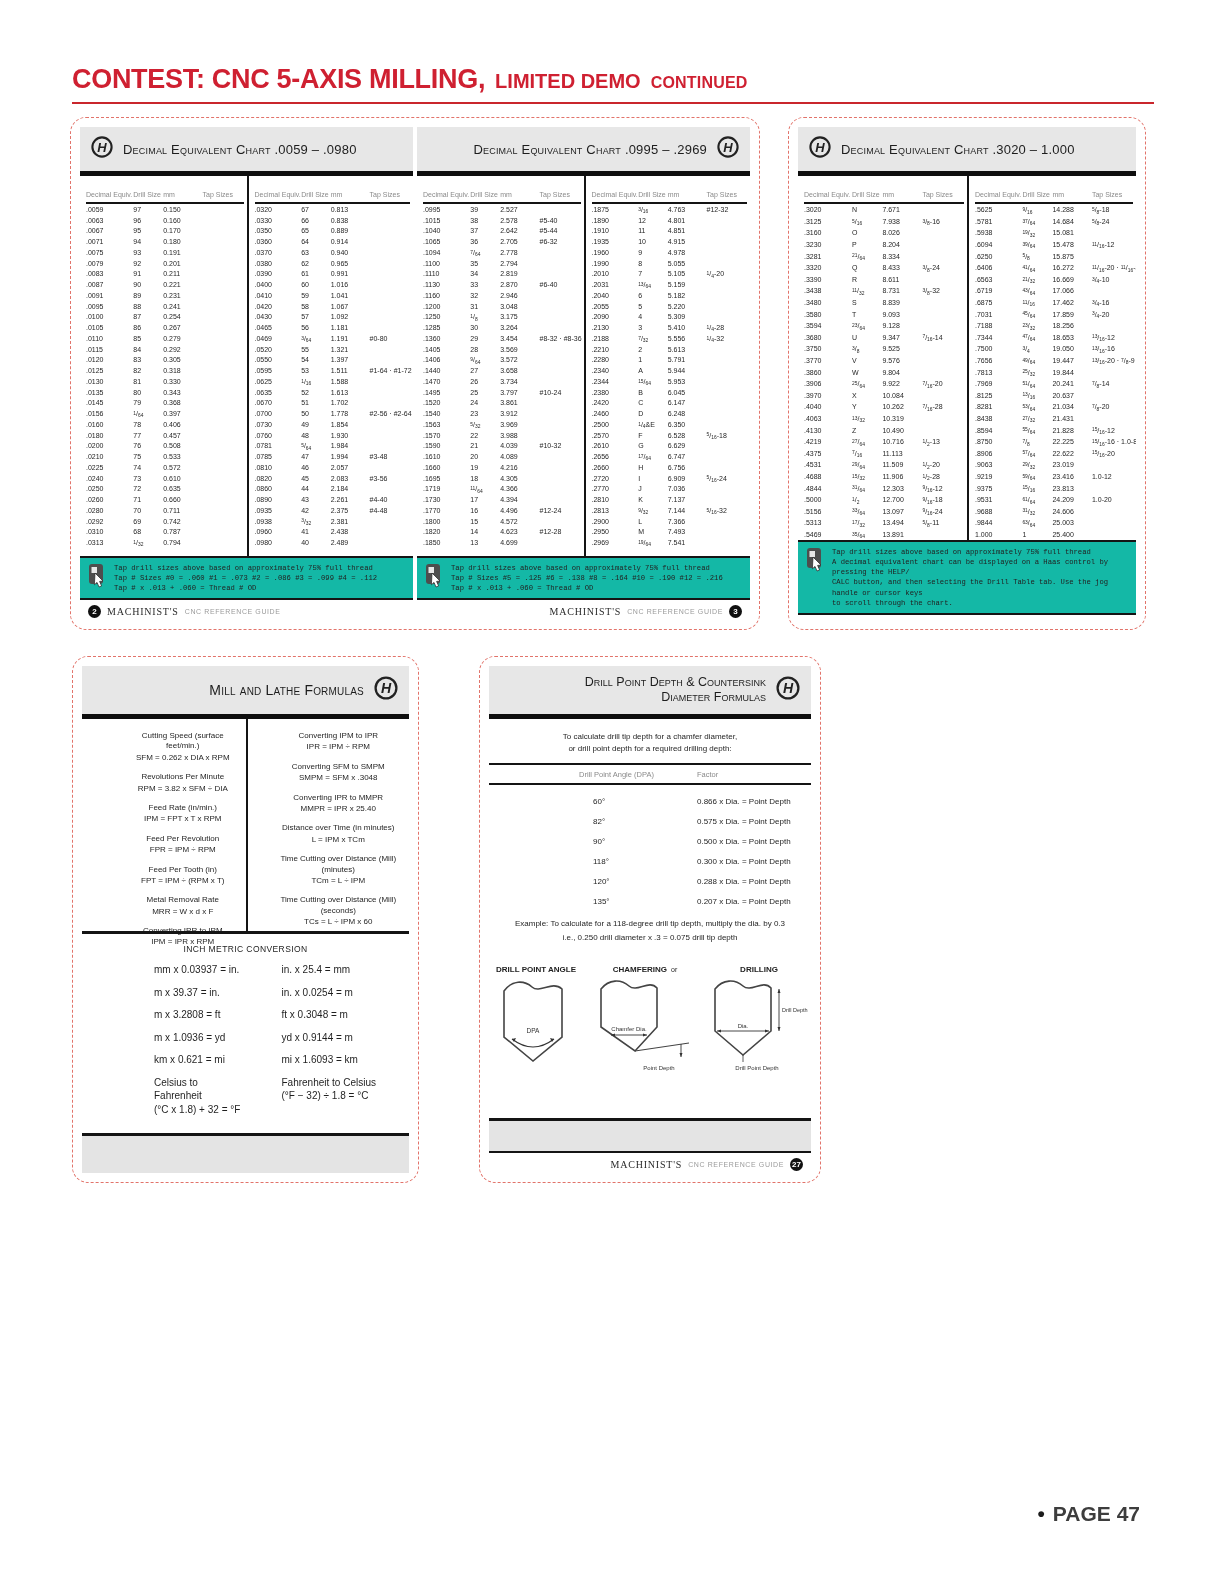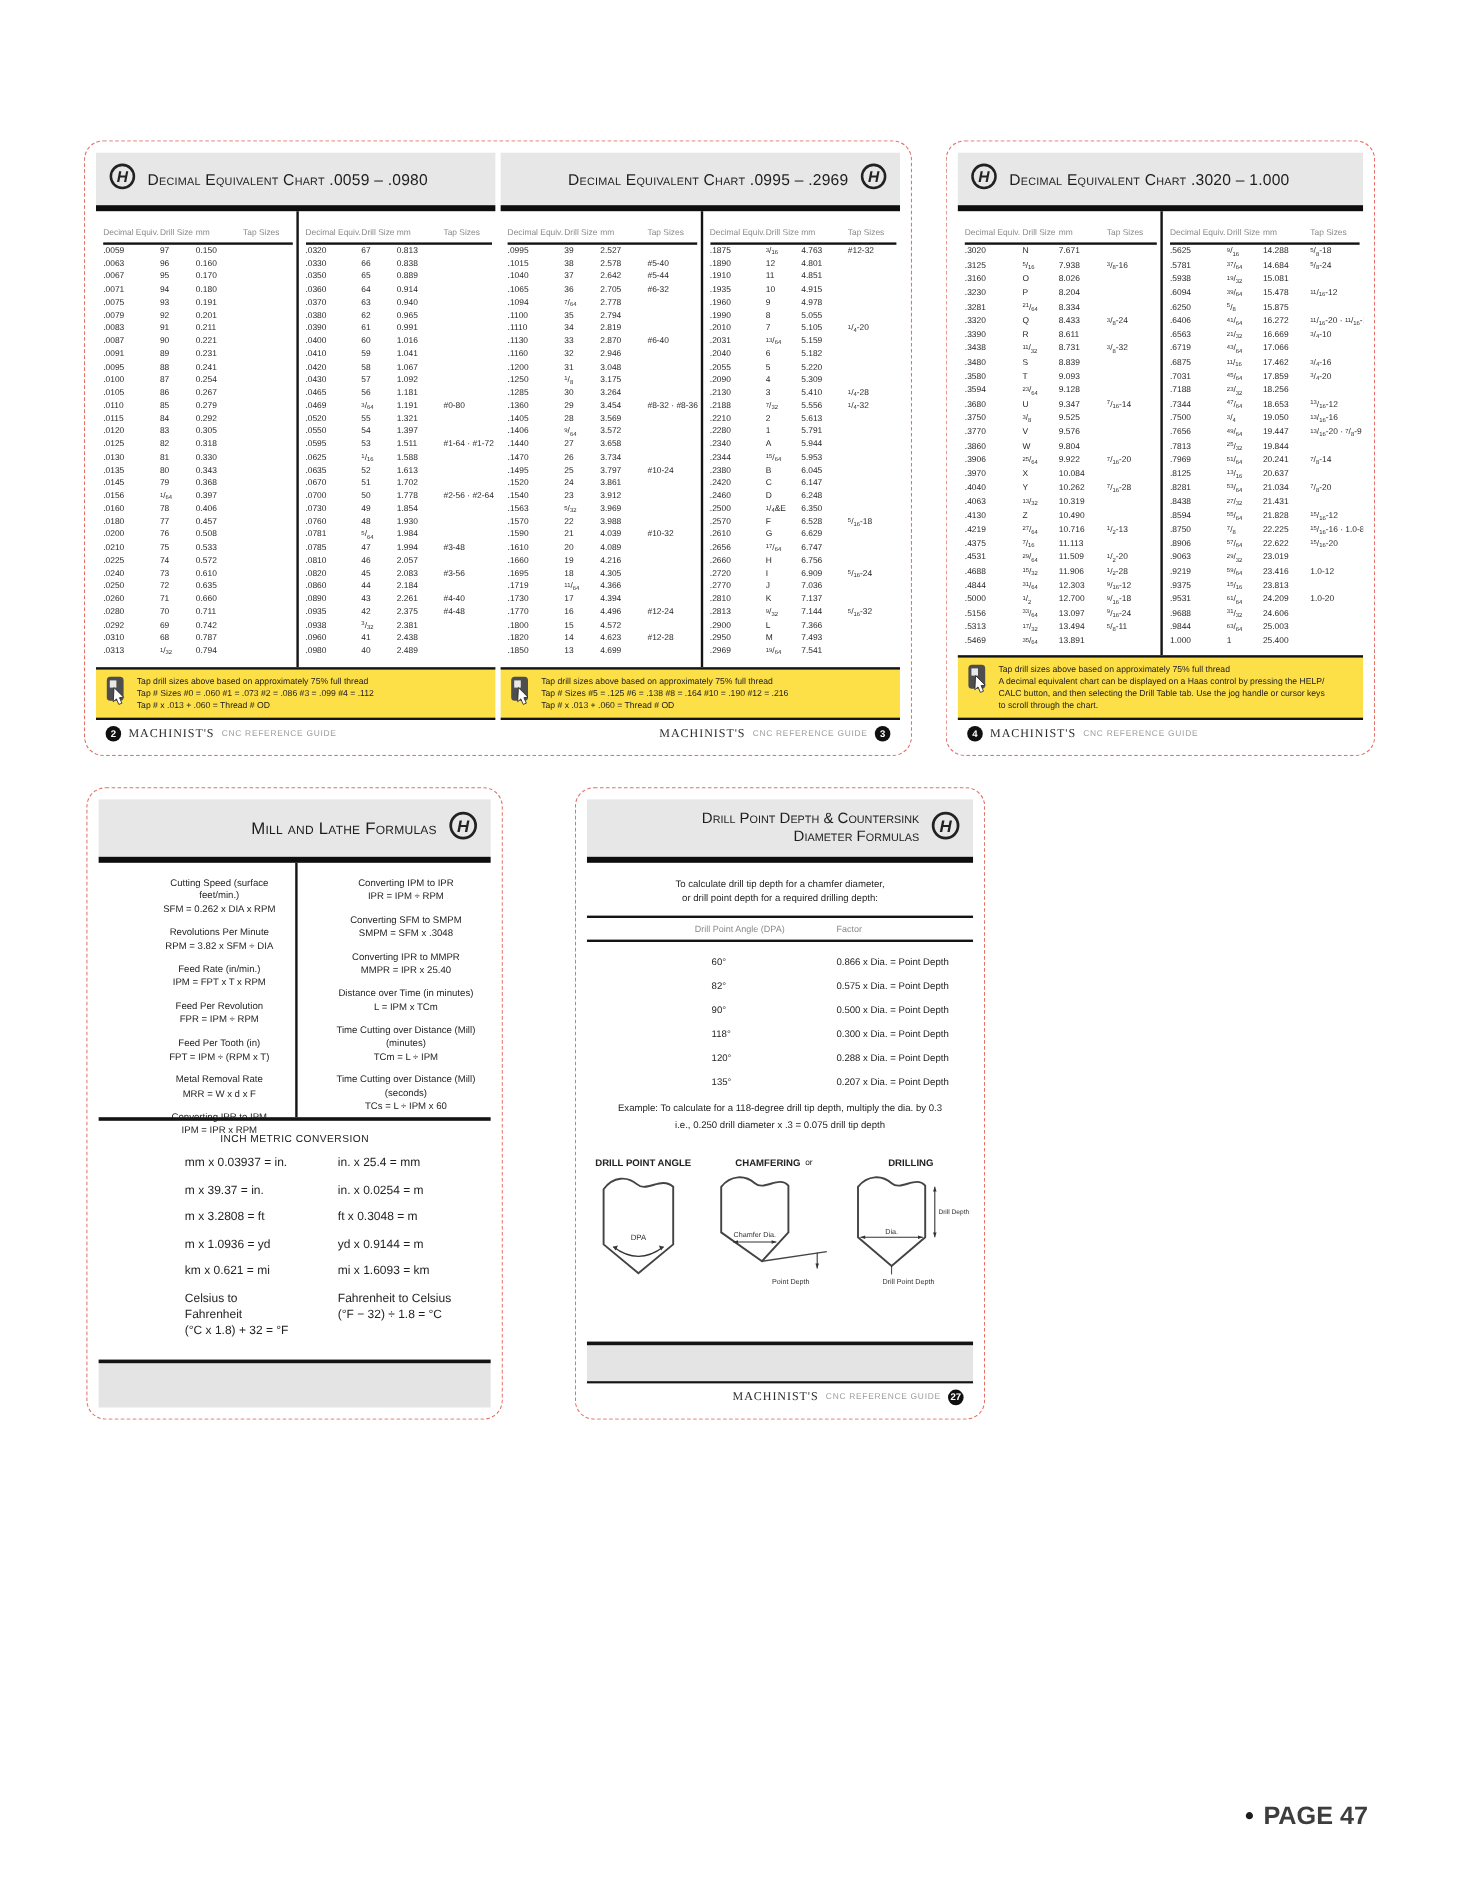--- a/index.html
+++ b/index.html
@@ -24,21 +24,21 @@
 
   .ctable{display:flex;flex:1;}
   .cgroup{width:50%;box-sizing:border-box;padding:0 3px 0 6px;}
   .cgroup + .cgroup{border-left:2px solid #141414;}
   .colhead{display:grid;grid-template-columns:30% 19% 25% 26%;color:#8a8a8a;font-size:7px;line-height:1.15;align-items:end;border-bottom:2.5px solid #141414;padding:5px 0 3px 0;min-height:18px;}
   .trow{display:grid;grid-template-columns:30% 19% 25% 26%;font-size:7px;color:#262626;height:10.75px;align-items:center;line-height:1;white-space:nowrap;}
   .pageC .trow{height:11.6px;}
   sup,sub{font-size:0.7em;line-height:0;vertical-align:baseline;position:relative;}
   sup{top:-0.28em;} sub{top:0.28em;}
 
-  .note{background:#fde047;border-top:2.5px solid #141414;display:flex;gap:7px;padding:5px 8px;font-size:7.2px;color:#222;line-height:1.4;flex:none;align-items:flex-start;}
+  .note{background:#14b8a6;border-top:2.5px solid #141414;display:flex;gap:7px;padding:5px 8px;font-size:7.2px;color:#222;line-height:1.4;flex:none;align-items:flex-start;font-family:Liberation Mono, monospace;}
   .gfoot{border-top:2.5px solid #141414;display:flex;align-items:center;gap:6px;padding:5px 8px 2px 8px;flex:none;background:#fff;}
   .gfoot.right{justify-content:flex-end;}
   .badge{width:13px;height:13px;border-radius:50%;background:#101010;color:#fff;font-size:8px;font-weight:bold;display:flex;align-items:center;justify-content:center;flex:none;}
   .brand{font-family:"Liberation Serif",serif;font-size:10px;letter-spacing:0.8px;color:#2a2a2a;}
   .guide{font-size:7px;color:#9b9b9b;letter-spacing:0.6px;}
 
   
   .fcols{display:flex;flex:none;text-align:center;}
   .fcol{width:50%;box-sizing:border-box;padding:12px 8px 6px 46px;}
   .fcol.second{border-left:2px solid #141414;padding-left:28px;}
@@ -55,36 +55,41 @@
   .grayband{background:#e4e4e4;border-top:3px solid #141414;border-bottom:2.5px solid #141414;}
 
   
   .intro{font-size:8px;color:#1f1f1f;text-align:center;line-height:1.5;margin:12px 0 8px 0;flex:none;}
   .dpahead{display:grid;grid-template-columns:118px 1fr;padding:5px 0 4px 90px;color:#8a8a8a;font-size:7.5px;line-height:1.25;border-top:2px solid #141414;border-bottom:2px solid #141414;flex:none;}
   .dparows{flex:none;padding:6px 0 2px 90px;}
   .dparow{display:grid;grid-template-columns:118px 1fr;font-size:8px;color:#1f1f1f;height:20px;align-items:center;}
   .dparow .ang{padding-left:14px;}
   .example{font-size:8px;color:#1f1f1f;text-align:center;line-height:1.7;flex:none;margin-top:4px;}
   .diagrams{display:flex;justify-content:center;gap:10px;margin-top:10px;flex:none;}
-  .diag{display:flex;flex-direction:column;width:104px;}
+  .diag{display:flex;flex-direction:column;align-items:center;width:104px;}
   .diag-title{font-size:8px;font-weight:bold;color:#222;text-align:center;line-height:1.2;height:20px;display:flex;align-items:flex-end;justify-content:center;gap:4px;}
   .diag-or{font-weight:normal;font-size:7px;}
   svg text{font-family:"Liberation Sans",sans-serif;}
 
   
   .pfoot{position:absolute;right:84px;top:1502px;font-size:21px;font-weight:800;display:flex;gap:8px;align-items:baseline;}
   .pfoot .gold{color:#c49a26;letter-spacing:0.2px;}
   .pfoot .dark{color:#3d3d3d;}
   .pfoot .dot{color:#1c1c1c;}
 </style>
 </head>
 <body>
 
 <div id="page">
 
+  <div class="title-block">
+    <span class="title-main">CONTEST: CNC 5-AXIS MILLING,</span>
+    <span class="title-sub">LIMITED DEMO</span>
+    <span class="title-cont">CONTINUED</span>
+  </div>
 
   <div class="card" style="left:70px;top:117px;width:690px;height:513px;">
     <div class="card-inner">
 
       <div class="page-col">
         <div class="chead">
           <span>
             <svg width="24" height="24" viewBox="0 0 24 24">
                 <circle cx="12" cy="12" r="9.6" fill="none" stroke="#222" stroke-width="2.1"></circle>
                 <text x="12" y="16.6" font-size="13" font-style="italic" font-weight="bold" text-anchor="middle" fill="#222">H</text>

